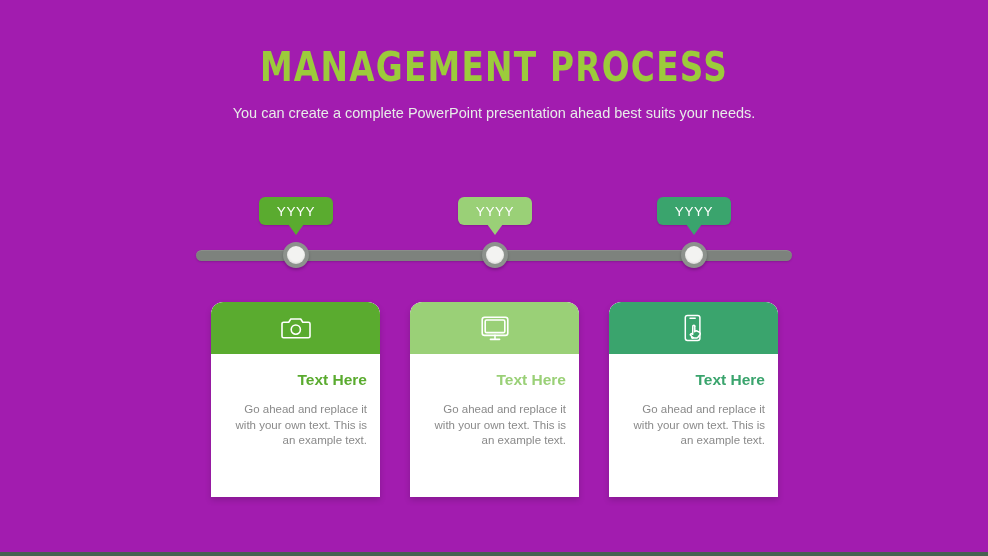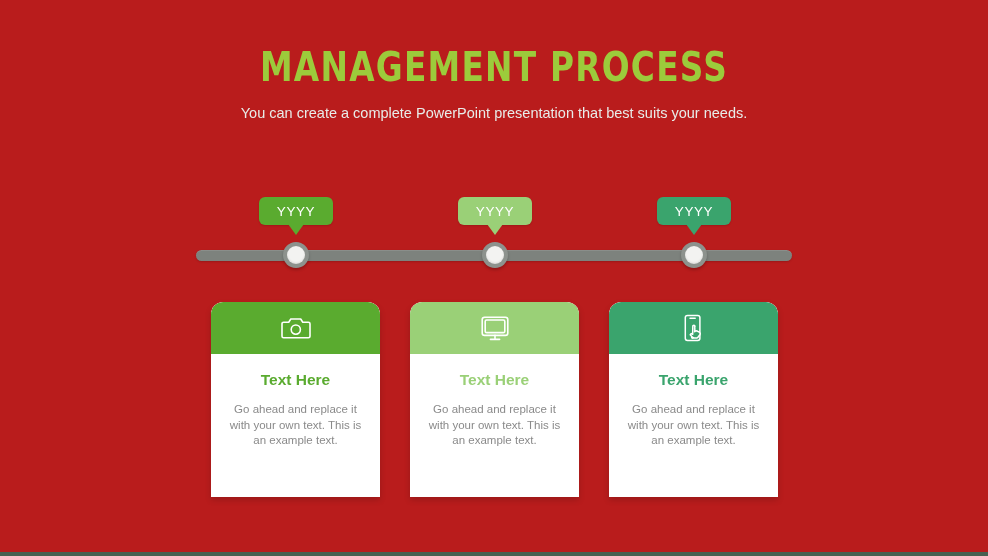--- a/index.html
+++ b/index.html
@@ -12,21 +12,21 @@
     height: 556px;
     overflow: hidden;
     background: #486051;
     font-family: "Liberation Sans", sans-serif;
     -webkit-font-smoothing: antialiased;
   }
   .slide {
     position: relative;
     width: 988px;
     height: 552px;
-    background: #b91c1c;
+    background: #a21caf;
   }
 
   
   .header {
     position: absolute;
     left: 0;
     top: 44px;
     width: 988px;
     text-align: center;
   }
@@ -148,21 +148,21 @@
     border-radius: 12px 12px 0 0;
     display: flex;
     align-items: center;
     justify-content: center;
   }
   .card-icon svg {
     display: block;
   }
   .card-body {
     padding: 17px 13px 0 13px;
-    text-align: center;
+    text-align: right;
   }
   .card-title {
     font-size: 15.5px;
     font-weight: 700;
     line-height: 18px;
     margin: 0;
   }
   .card-text {
     margin: 13px 0 0 0;
     font-size: 11.5px;
@@ -171,21 +171,21 @@
     font-weight: 400;
   }
 </style>
 </head>
 <body>
 
 <div class="slide">
 
   <div class="header">
     <h1 class="slide-title">MANAGEMENT PROCESS</h1>
-    <p class="slide-subtitle">You can create a complete PowerPoint presentation that best suits your needs.</p>
+    <p class="slide-subtitle">You can create a complete PowerPoint presentation ahead best suits your needs.</p>
   </div>
 
   <div class="timeline">
     <div class="track"></div>
 
     <div class="node" style="left:296px;">
       <div class="bubble" style="background:#5aab2f;color:#5aab2f;">
         <span style="color:#ffffff;">YYYY</span>
       </div>
       <div class="knob"></div>

